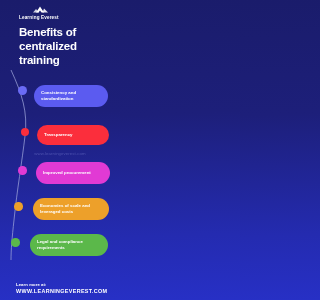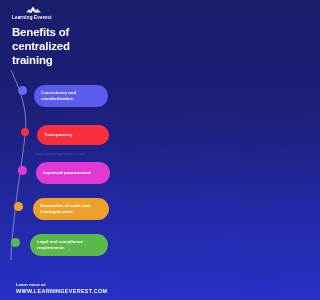--- a/index.html
+++ b/index.html
@@ -4,21 +4,21 @@
 <style>
   * { margin:0; padding:0; box-sizing:border-box; }
   html,body { width:120px; height:300px; }
   body {
     font-family:"Liberation Sans", sans-serif;
     background:linear-gradient(178deg,#1a1c6b 0%,#1d1f7a 38%,#242bb0 78%,#2730c6 100%);
     position:relative; overflow:hidden; color:#fff;
   }
 
   
-  .header { position:absolute; top:0; left:0; width:120px; padding:6px 8px 0 12px; }
+  .header { position:absolute; top:0; left:0; width:120px; padding:6px 8px 0 19px; }
 
   .logo { display:flex; flex-direction:column; align-items:flex-start; gap:0px; }
   .logo-mark { width:26px; height:9px; display:block; margin-left:8px; }
   .logo-text { font-size:4.6px; font-weight:bold; letter-spacing:.15px; color:#ffffff; line-height:1; margin-top:.5px; }
 
   .title { margin-top:5px; font-size:11.5px; font-weight:bold; line-height:1.23; letter-spacing:-.2px; color:#ffffff; }
 
   
   .timeline-svg { position:absolute; top:70px; left:0; width:120px; height:190px; }
 

